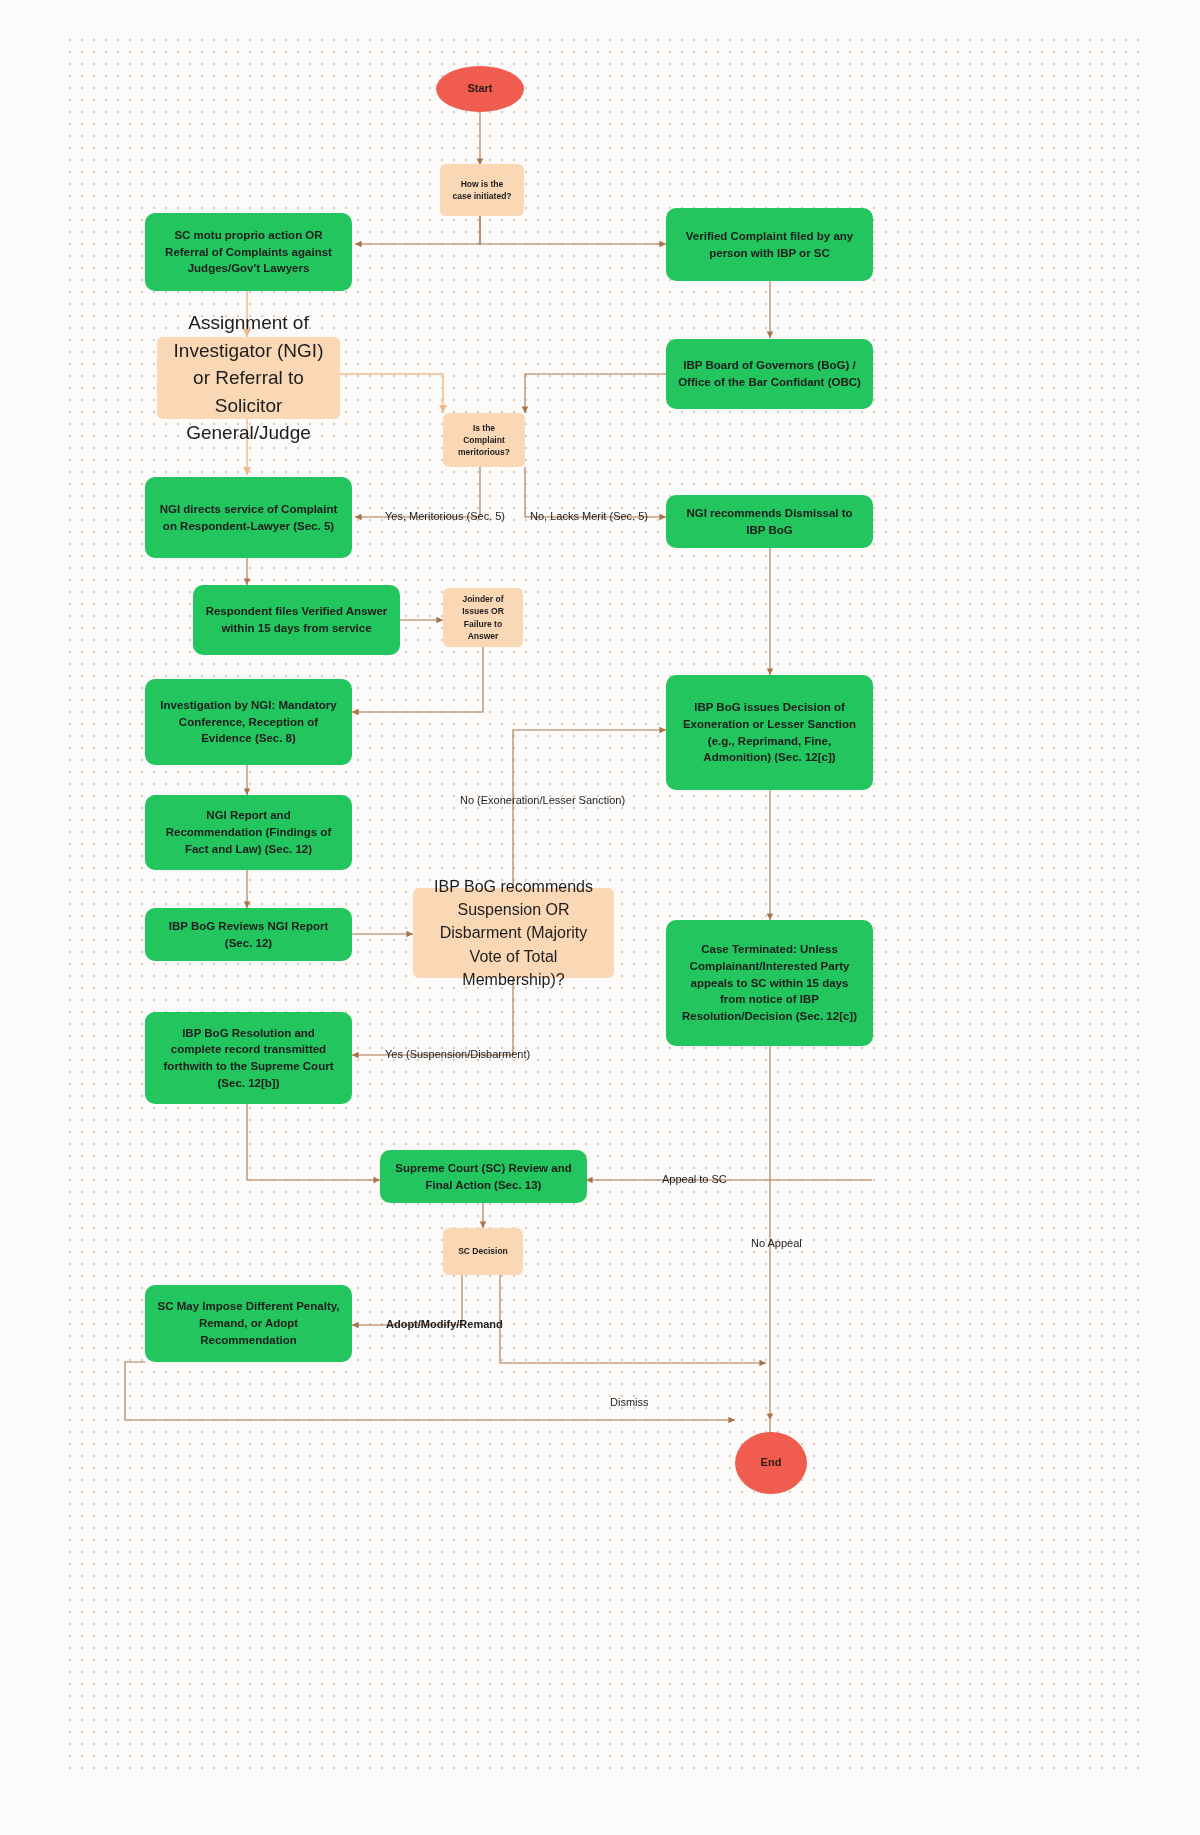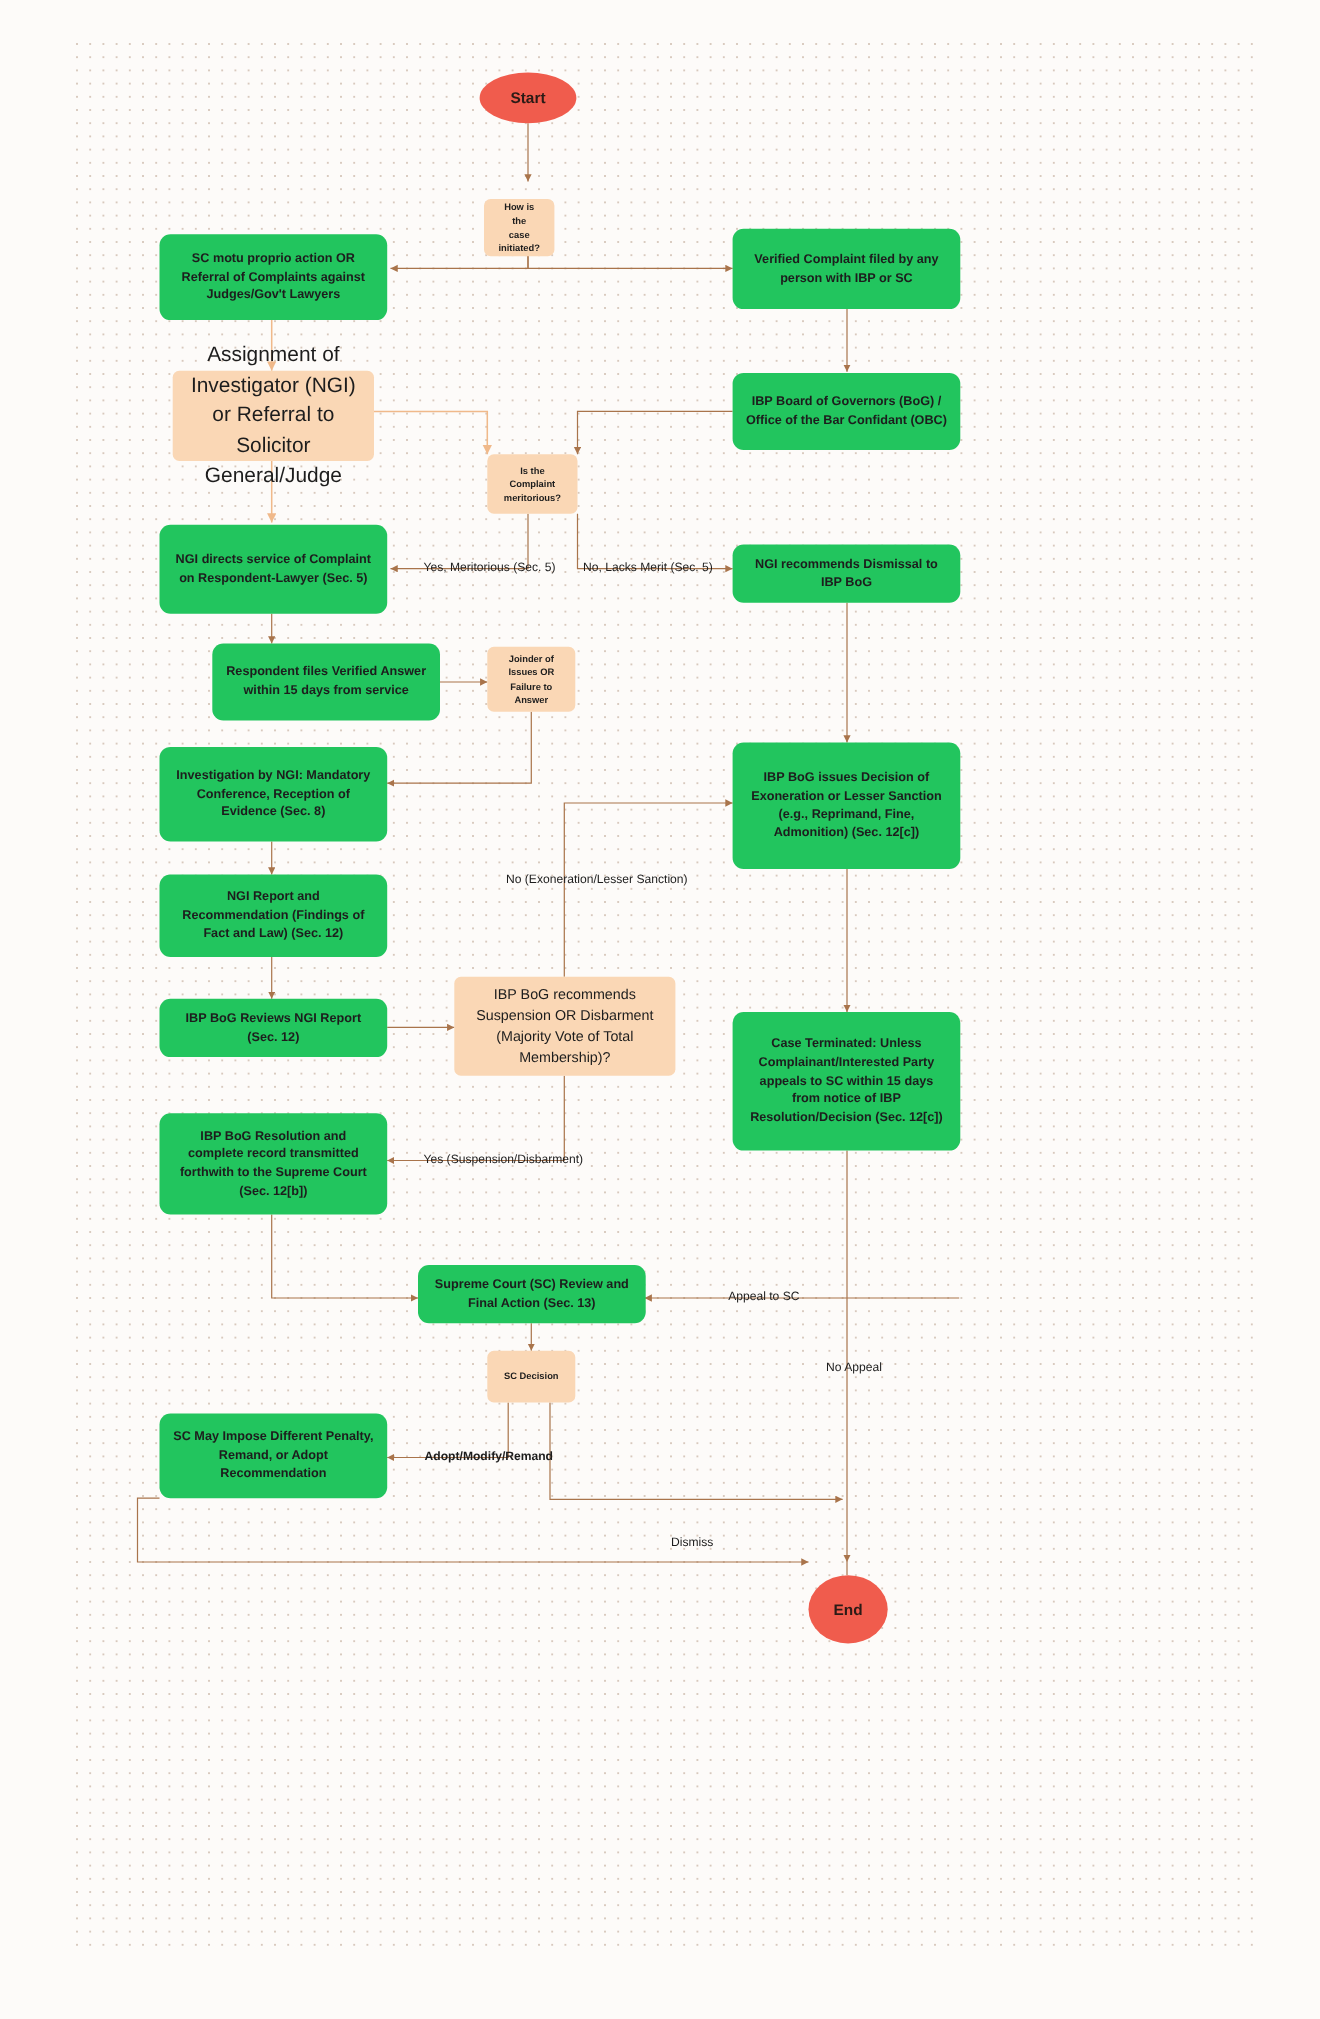--- a/index.html
+++ b/index.html
@@ -36,26 +36,26 @@
     border-radius:10px;
     font-size:11.5px;
     font-weight:600;
   }
   .dec{
     background:#fad7b5;
     border-radius:6px;
     font-size:8.5px;
     font-weight:600;
   }
-  .dec.big{font-size:13px;font-weight:500;}
+  .dec.big{font-size:16px;font-weight:500;}
   .dec.mid{font-size:19px;font-weight:500;}
   .term{
     background:#f05c4d;
     border-radius:50%;
-    font-size:14px;
+    font-size:11px;
     font-weight:600;
     color:#2b1b16;
   }
   .elabel{
     position:absolute;
     font-size:11px;
     color:#1d1d1d;
     white-space:nowrap;
     font-weight:500;
   }
@@ -135,21 +135,21 @@
 
   <g fill="none" stroke="#a9744b" stroke-width="1.1">
     <path d="M770,1420 L770,1432"></path>
   </g>
 </svg>
 
 <div class="node term" style="left:436px;top:66px;width:88px;height:46px;">
   <span>Start</span>
 </div>
 
-<div class="node dec" style="left:440px;top:181px;width:64px;height:52px;white-space:pre-line;">
+<div class="node dec" style="left:440px;top:164px;width:84px;height:52px;white-space:pre-line;">
   <span>How is the
 case initiated?</span>
 </div>
 
 <div class="node proc" style="left:145px;top:213px;width:207px;height:78px;">
   <span>SC motu proprio action OR Referral of Complaints against Judges/Gov't Lawyers</span>
 </div>
 
 <div class="node proc" style="left:666px;top:208px;width:207px;height:73px;">
   <span>Verified Complaint filed by any person with IBP or SC</span>

